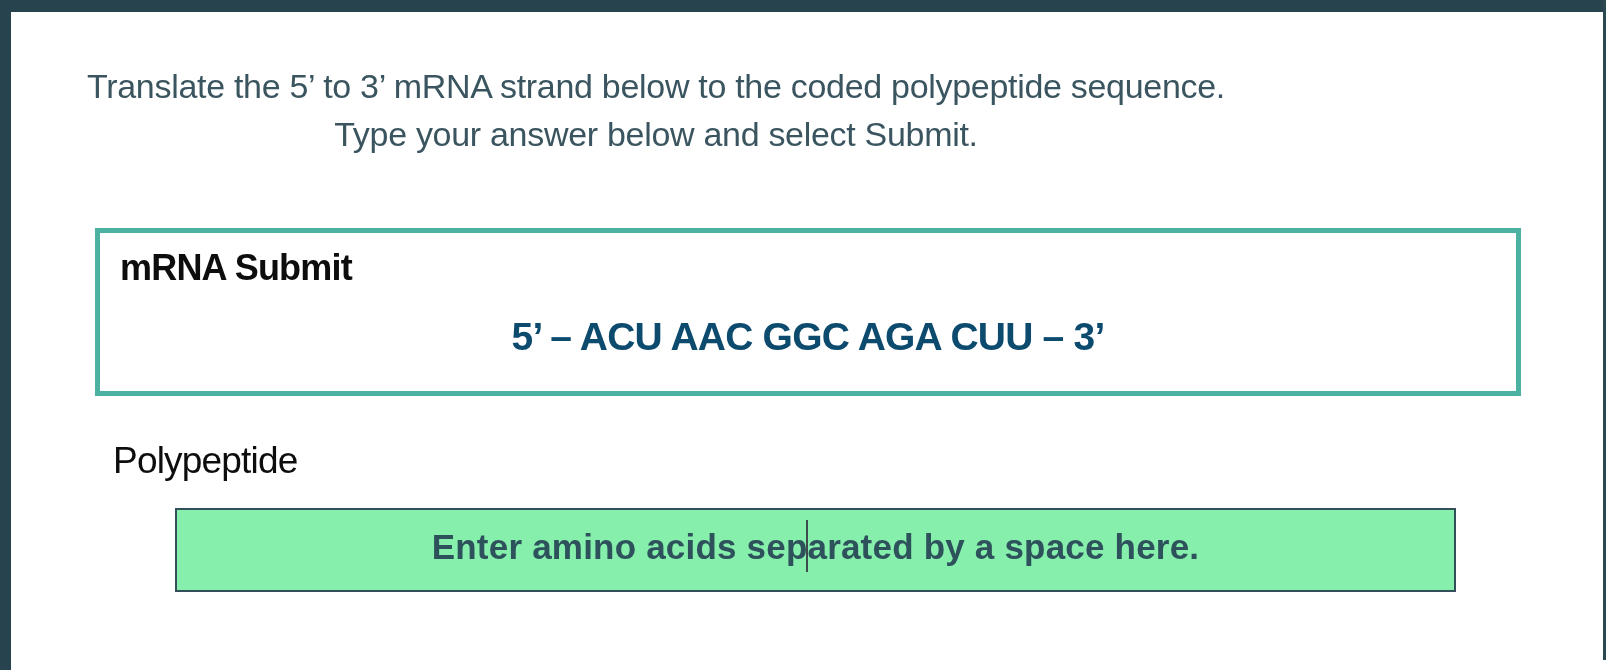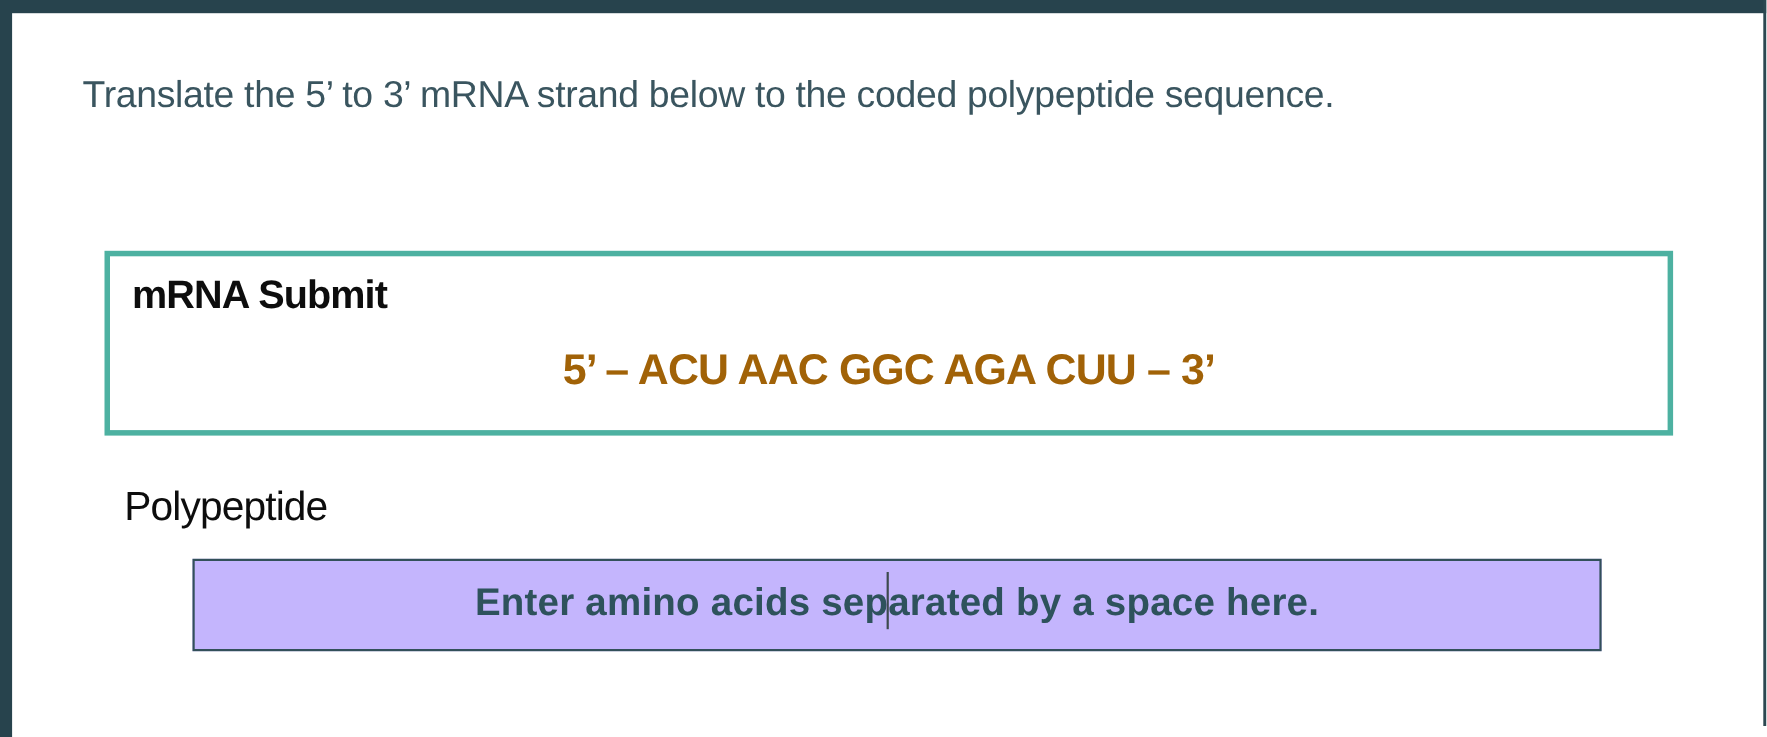--- a/index.html
+++ b/index.html
@@ -19,21 +19,21 @@
   .frame-left {
     position: absolute; left: 0; top: 0; width: 11px; height: 670px;
     background: #27434d;
   }
   .frame-right {
     position: absolute; right: 0; top: 0; width: 3px; height: 660px;
     background: #2c4851;
   }
   
   .instructions {
-    position: absolute; left: 4px; top: 62px; width: 1280px;
+    position: absolute; left: 16px; top: 62px; width: 1280px;
     text-align: center;
     color: #3a555f;
     font-size: 34px;
     font-weight: 400;
     line-height: 48px;
     letter-spacing: -0.3px;
   }
   
   .mrna-box {
     position: absolute; left: 95px; top: 228px;
@@ -44,38 +44,38 @@
   .mrna-label {
     position: absolute; left: 20px; top: 14px;
     color: #0d0d0d;
     font-size: 36px;
     font-weight: 700;
     letter-spacing: -0.8px;
   }
   .mrna-seq {
     position: absolute; left: 0; top: 82px; width: 100%;
     text-align: center;
-    color: #a16207;
+    color: #0c4a6e;
     font-size: 39px;
     font-weight: 700;
     letter-spacing: -0.8px;
   }
   
   .poly-label {
     position: absolute; left: 113px; top: 440px;
     color: #0d0d0d;
     font-size: 37px;
     font-weight: 400;
     letter-spacing: -0.8px;
   }
   .poly-input {
     position: absolute; left: 175px; top: 508px;
     width: 1281px; height: 84px;
     box-sizing: border-box;
-    background: #c4b5fd;
+    background: #86efac;
     border: 2px solid #33505a;
     display: flex;
     align-items: center;
     justify-content: center;
     cursor: text;
   }
   .poly-input .input-text {
     color: #2e525c;
     font-size: 35px;
     font-weight: 700;
@@ -97,20 +97,21 @@
 <body>
 
 <div id="stage">
 
   <div class="frame-top"></div>
   <div class="frame-left"></div>
   <div class="frame-right"></div>
 
   <div class="instructions">
     <div>Translate the 5’ to 3’ mRNA strand below to the coded polypeptide sequence.</div>
+    <div>Type your answer below and select Submit.</div>
   </div>
 
   <div class="mrna-box">
     <div class="mrna-label">mRNA Submit</div>
     <div class="mrna-seq">5’ – ACU AAC GGC AGA CUU – 3’</div>
   </div>
 
   <div class="poly-label">Polypeptide</div>
 
   <div class="poly-input">

